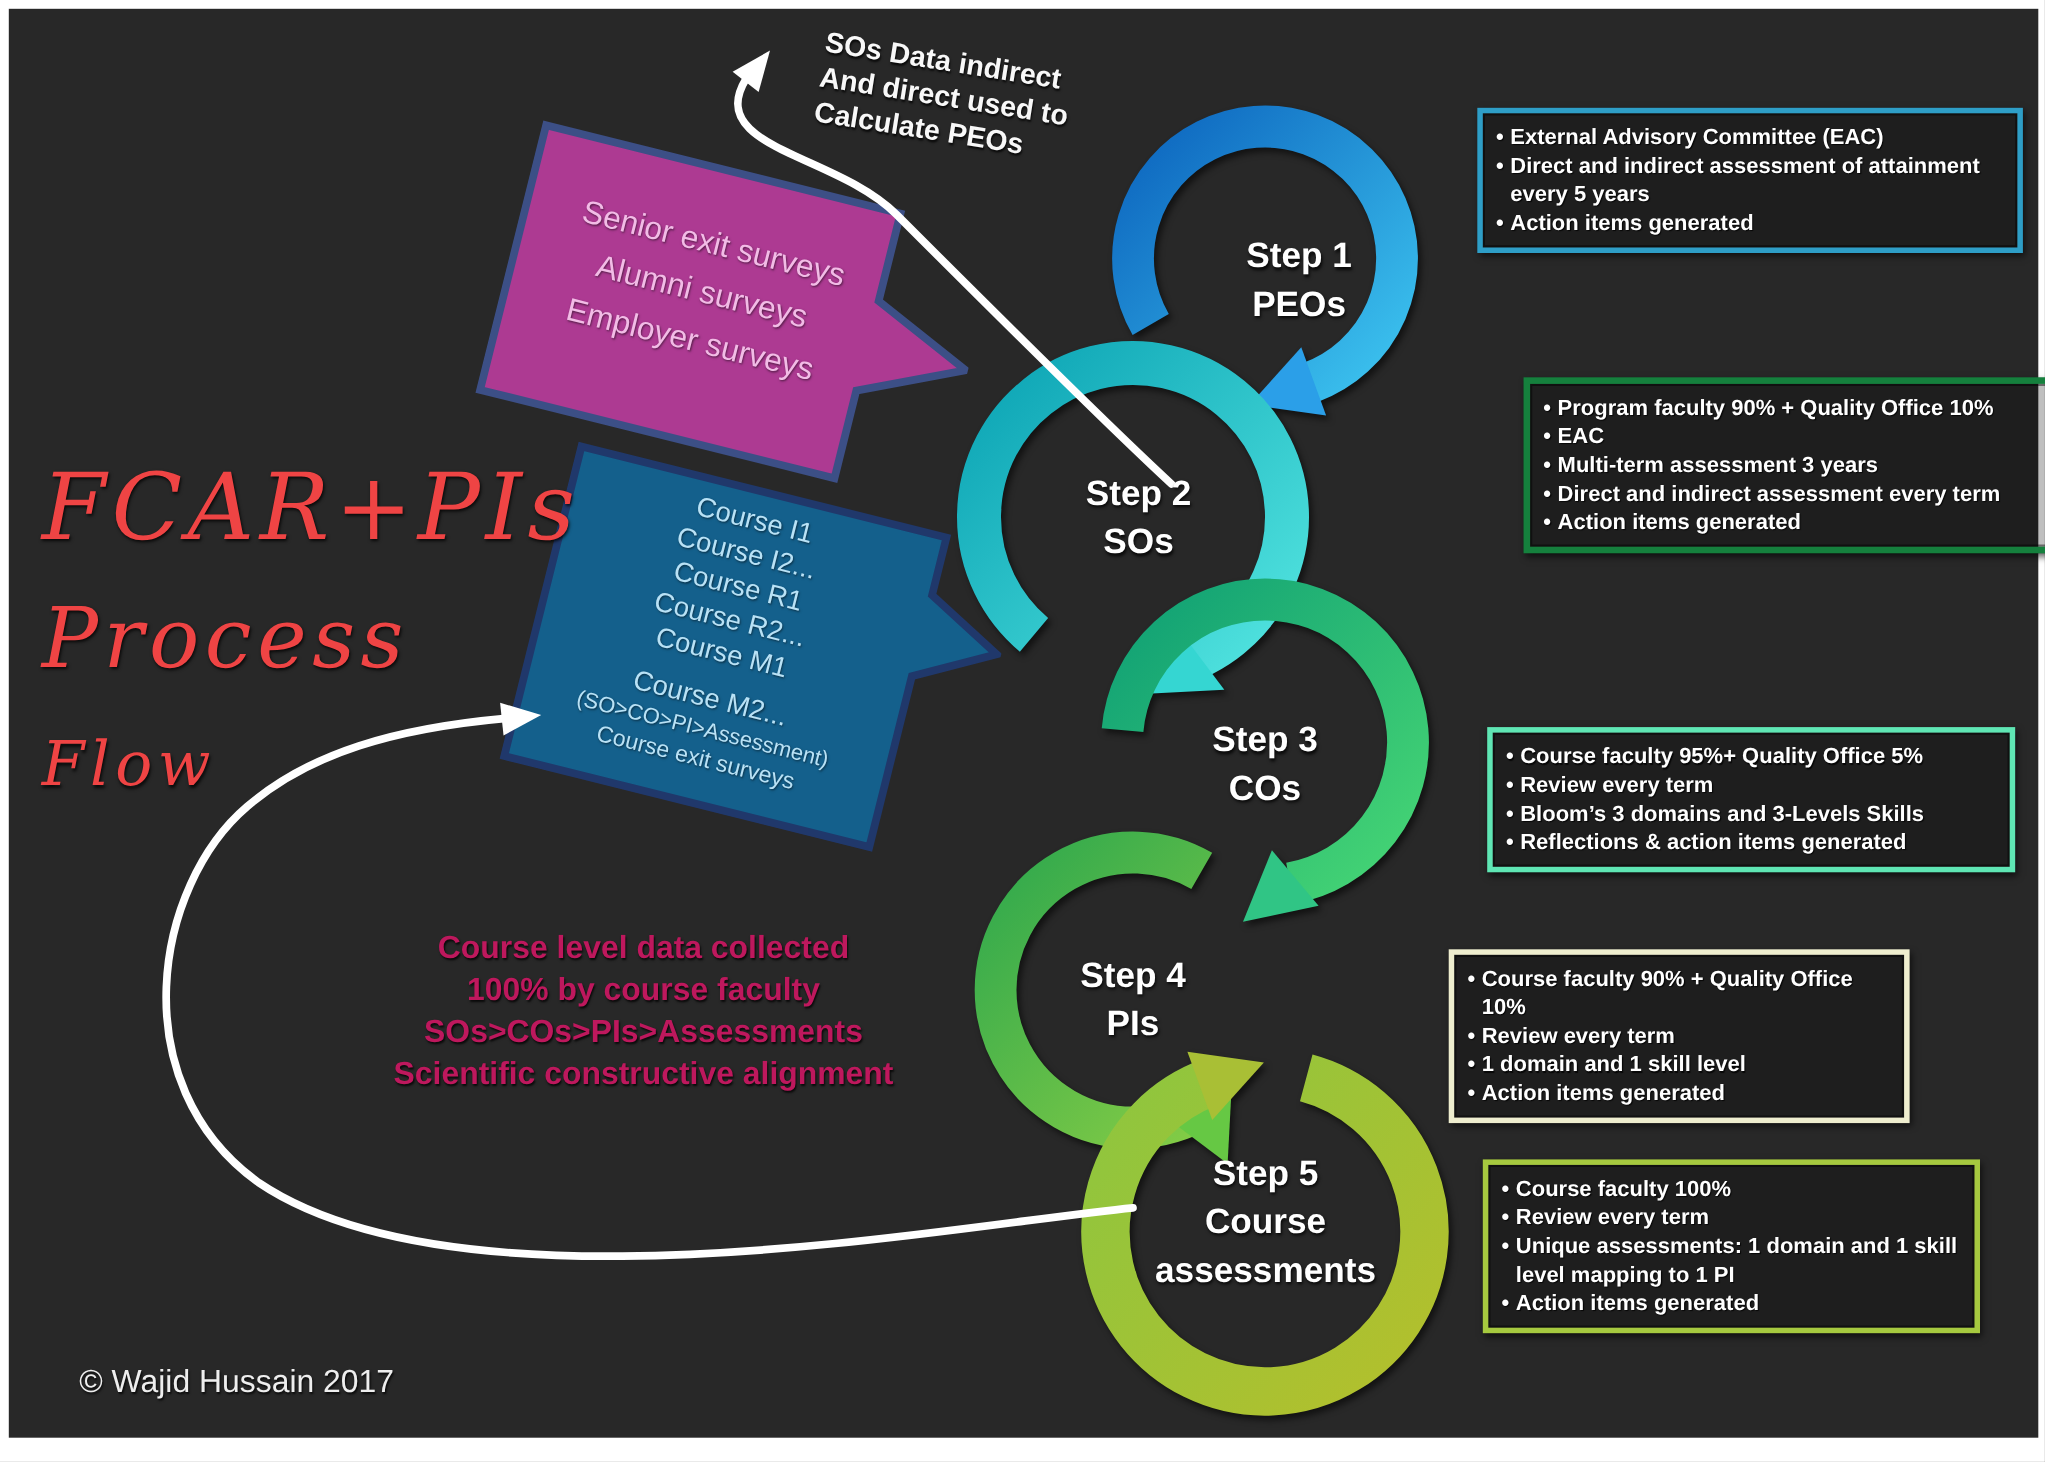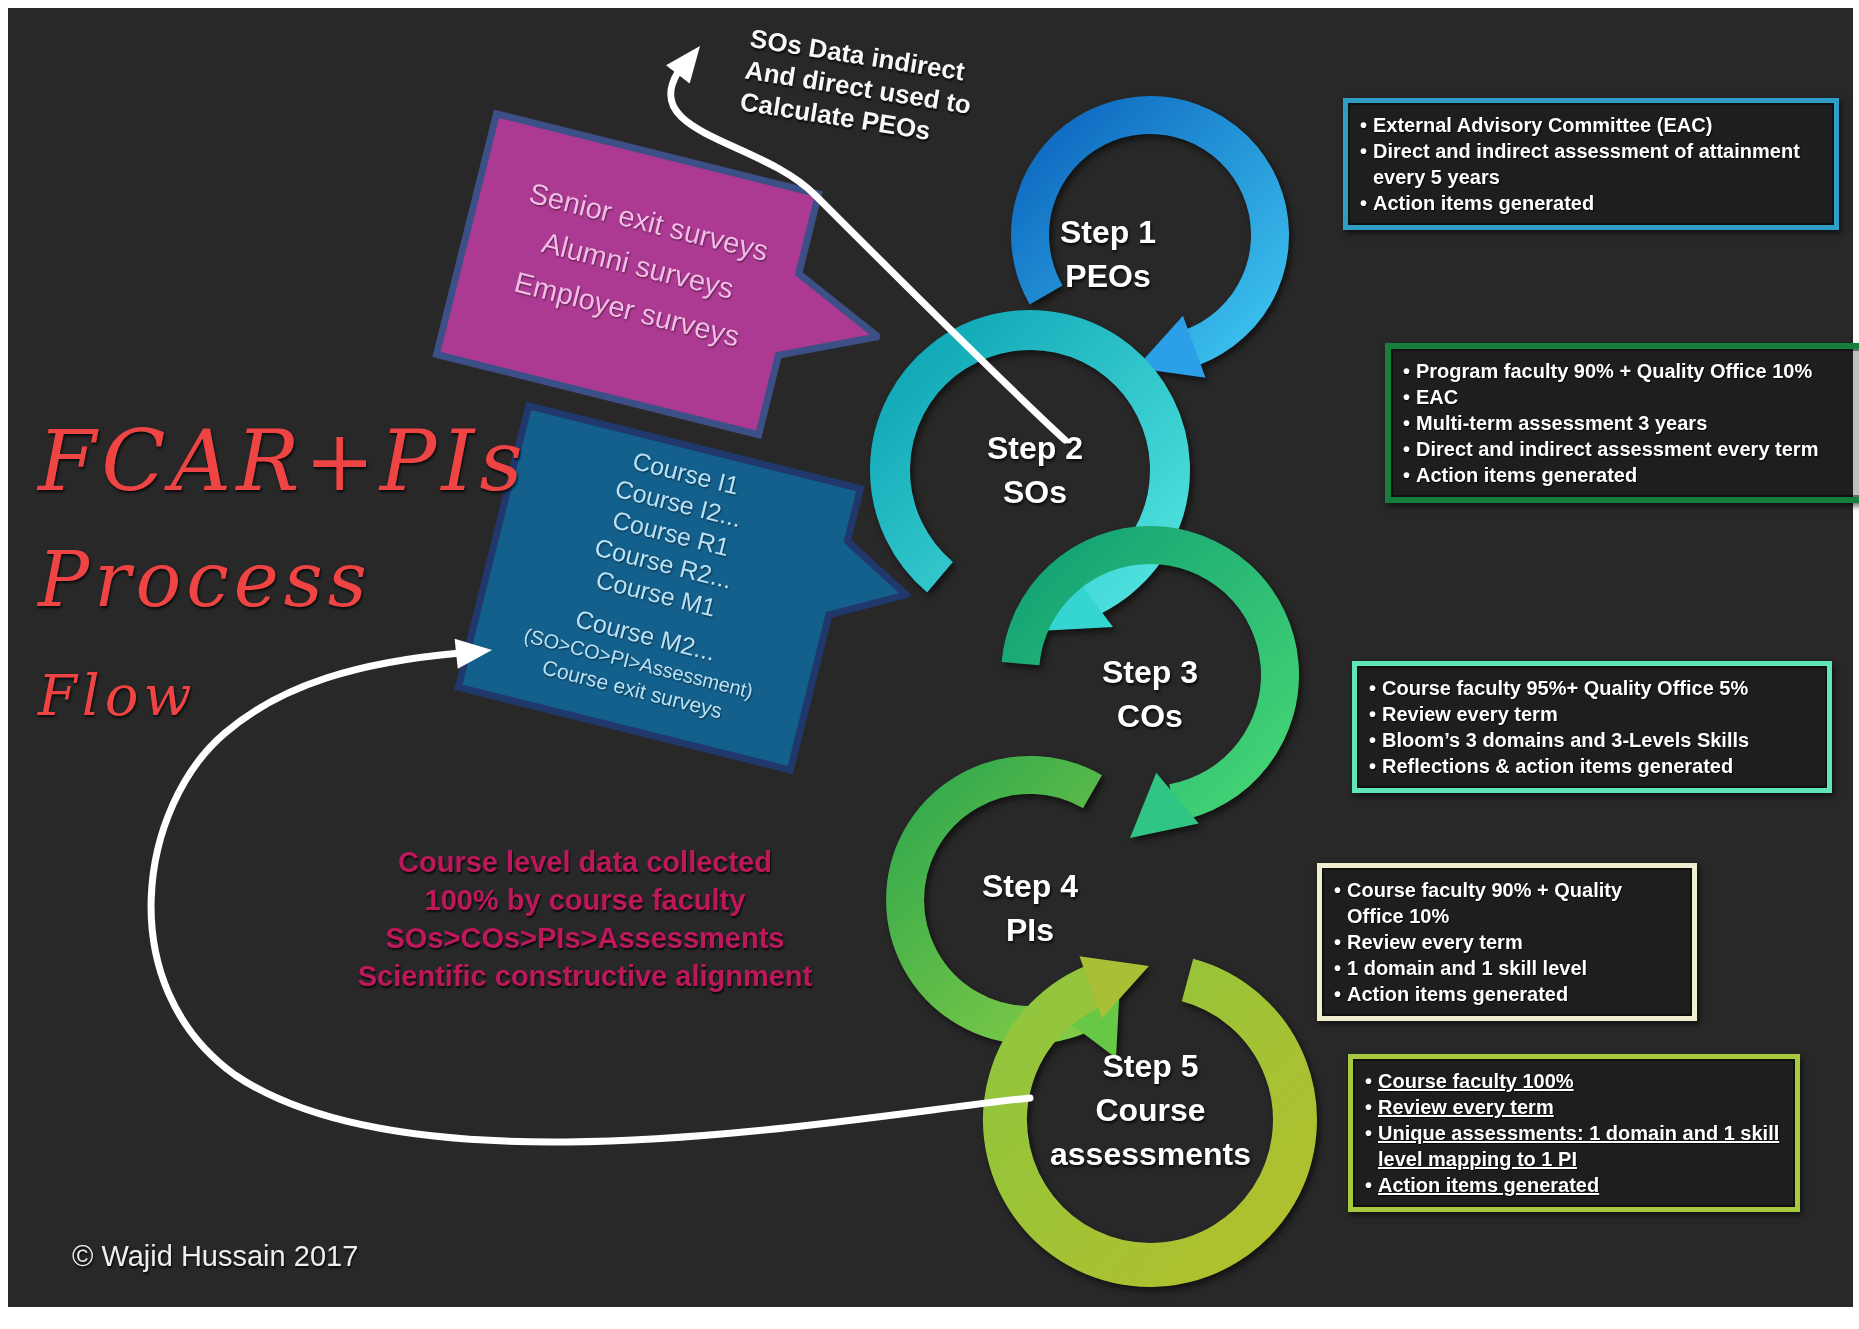--- a/index.html
+++ b/index.html
@@ -36,34 +36,34 @@
   .co-courses .gap{margin-top:12px;}
   .co-courses .small1{font-size:20px;line-height:26px;}
   .co-courses .small2{font-size:21px;line-height:27px;}
 
   .gold{position:absolute;left:330px;top:843px;width:510px;z-index:4;text-align:center;
         color:#be185d;font-weight:bold;font-size:29px;line-height:38px;
         text-shadow:1px 2px 2px rgba(0,0,0,.8);}
 
   .steplbl{position:absolute;z-index:4;text-align:center;color:#ffffff;font-weight:bold;
            font-size:32px;line-height:44px;text-shadow:1px 2px 3px rgba(0,0,0,.85);}
-  .s1{left:1008px;top:210px;width:200px;}
+  .s1{left:1081px;top:210px;width:200px;}
   .s2{left:935px;top:426px;width:200px;}
   .s3{left:1050px;top:650px;width:200px;}
   .s4{left:930px;top:864px;width:200px;}
   .s5{left:1028px;top:1044px;width:245px;}
 
   .ibox{position:absolute;z-index:4;box-sizing:border-box;background:rgba(0,0,0,0.25);
         padding:9px 10px 9px 12px;color:#ffffff;font-weight:bold;font-size:20px;line-height:26px;
         box-shadow:2px 3px 6px rgba(0,0,0,.6), inset 0 0 0 2px rgba(0,0,0,.45);}
   .b1{left:1343px;top:98px;width:496px;border:5px solid #2e9ec7;}
   .b2{left:1385px;top:343px;width:514px;border:6px solid #15803d;}
   .b3{left:1352px;top:661px;width:480px;border:5px solid #5fe6b4;}
-  .b4{left:1317px;top:863px;width:380px;border:5px solid #efeecf;}
-  .b5{left:1348px;top:1054px;width:452px;border:5px solid #a6c93f;text-decoration:underline;}
+  .b4{left:1317px;top:863px;width:419px;border:5px solid #efeecf;}
+  .b5{left:1348px;top:1054px;width:452px;border:5px solid #a6c93f;}
   .bullet{position:relative;padding-left:13px;text-shadow:1px 1px 1px rgba(0,0,0,.8);}
   .bullet::before{content:"\2022";position:absolute;left:0;top:0;}
 
   .copyright{position:absolute;left:72px;top:1240px;z-index:4;color:#eeeeee;
              font-size:29px;font-weight:500;text-shadow:1px 2px 2px rgba(0,0,0,.8);}
 </style>
 </head>
 <body>
 
 <div class="stage">

